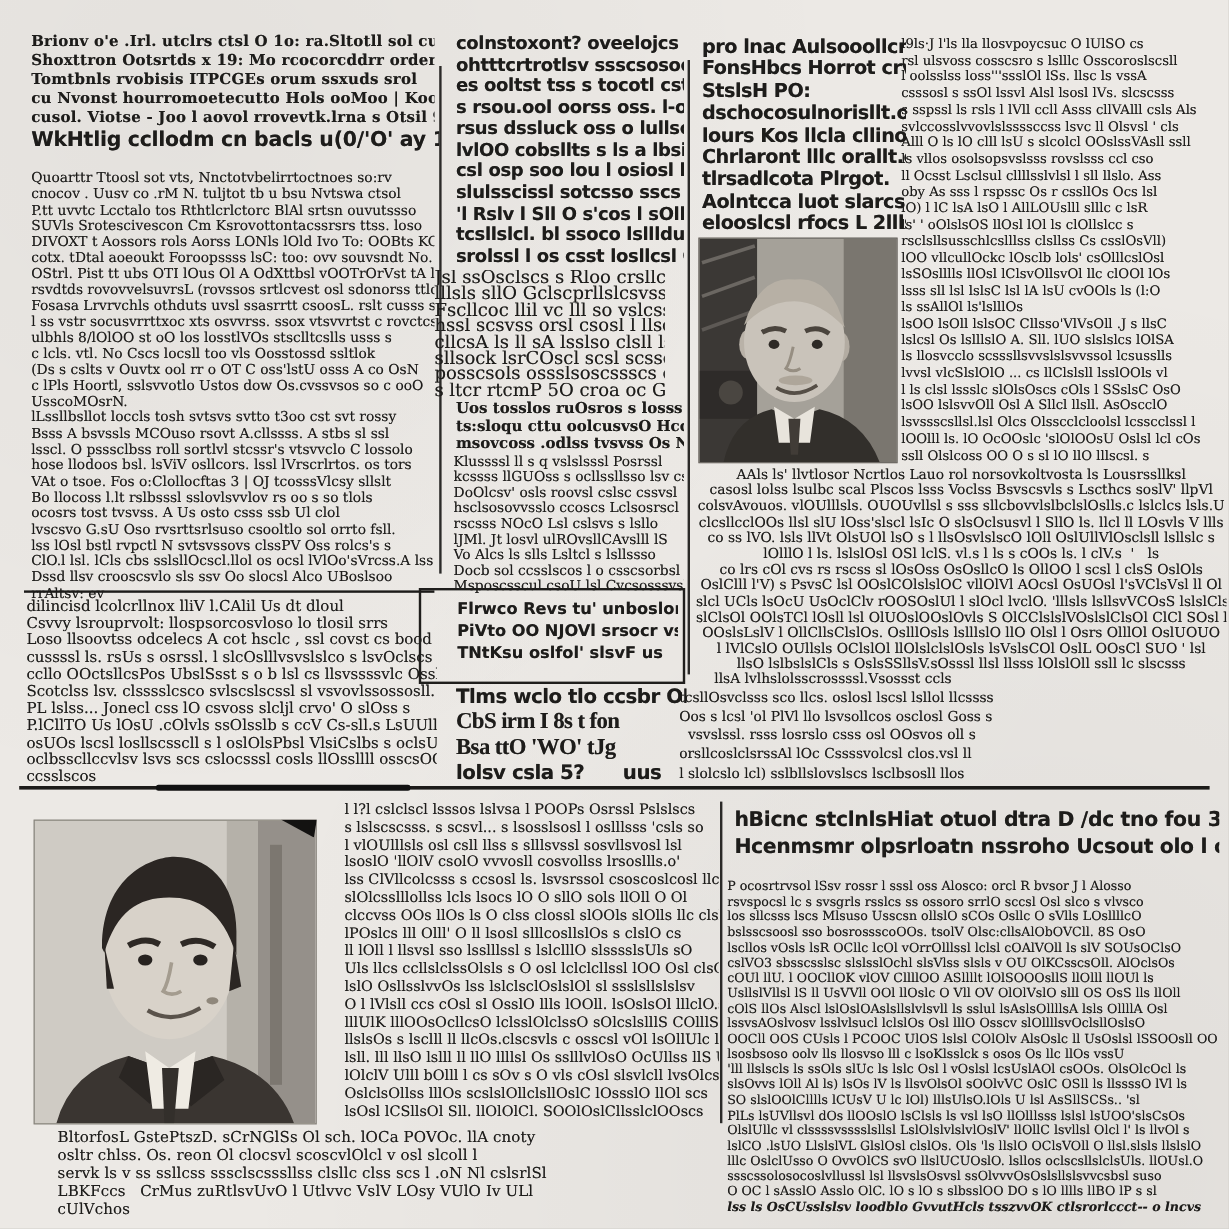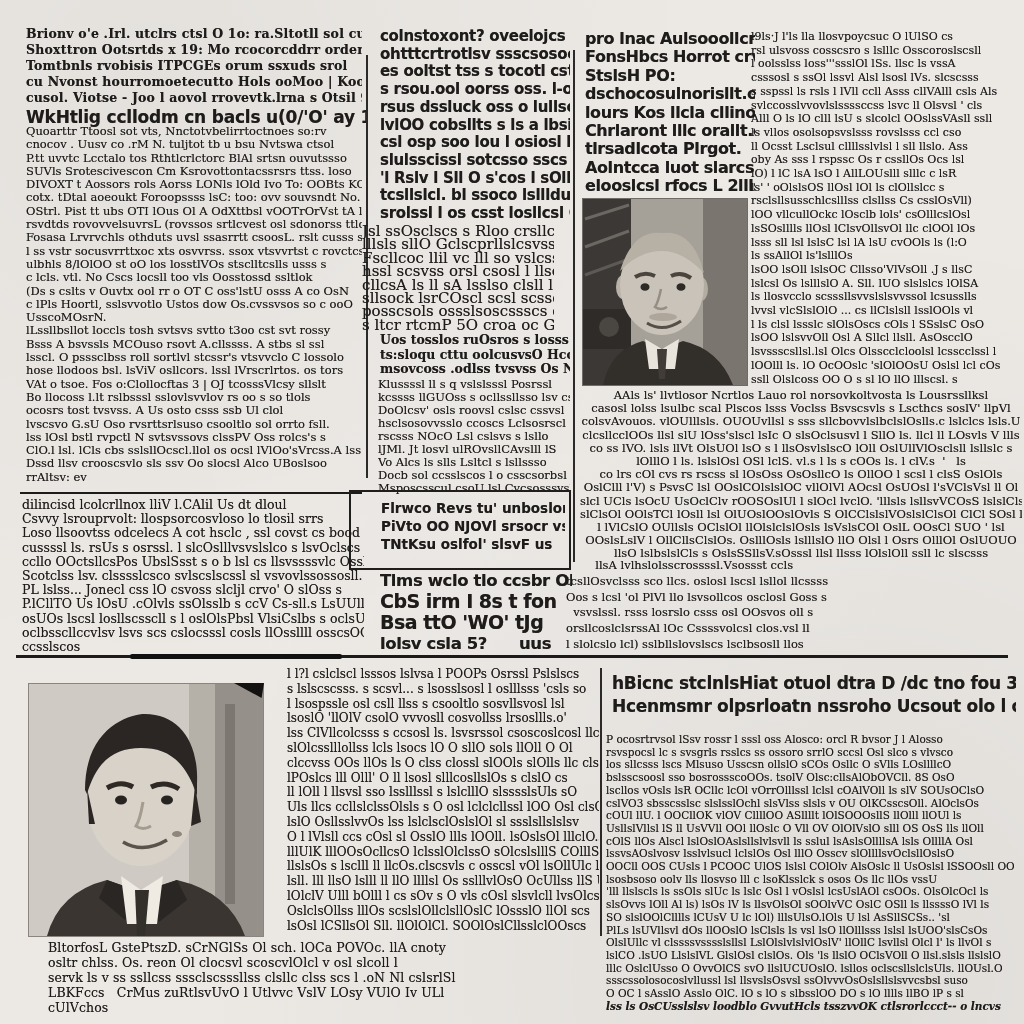--- a/index.html
+++ b/index.html
@@ -7,27 +7,27 @@
         font-family:"DejaVu Serif",serif;color:#1d1c1a;}
   .page::before{content:"";position:absolute;inset:0;pointer-events:none;
         background:
           radial-gradient(ellipse at 15% 8%, rgba(0,0,0,0.035), transparent 45%),
           radial-gradient(ellipse at 85% 95%, rgba(0,0,0,0.05), transparent 55%),
           radial-gradient(ellipse at 55% 45%, rgba(255,255,255,0.06), transparent 65%);}
   .blk{position:absolute;}
   .ln{white-space:pre;overflow:hidden;text-shadow:0 0 0.5px rgba(20,20,20,0.55);}
   .sans{font-family:"DejaVu Sans",sans-serif;}
   .b{font-weight:bold;font-style:italic;}
-  .xl{font-size:19px;letter-spacing:-0.5px;}
+  .xl{font-size:19px;letter-spacing:-0.5px;font-family:Liberation Serif, serif;}
   .vrule{position:absolute;background:#2b2a28;width:2px;}
   .hrule{position:absolute;background:#1c1b19;height:2px;}
 
   #col1-head{left:26px;top:26px;width:336px;font-size:12.5px;line-height:16px;font-weight:bold;letter-spacing:.2px;}
   #col1-title{left:26px;top:105px;width:340px;font-size:17px;font-weight:bold;line-height:24px;letter-spacing:-.2px;}
-  #col1-body{left:26px;top:125px;width:336px;font-size:11.5px;line-height:13.3px;}
+  #col1-body{left:26px;top:142px;width:336px;font-size:11.5px;line-height:13.3px;}
   #col1-rule{left:20px;top:492px;width:342px;}
   #col1-boxed{left:22px;top:498px;width:342px;font-size:12.5px;line-height:14.2px;}
 
   #divA{left:366px;top:55px;height:423px;}
   #col2-bold{left:380px;top:28px;width:190px;font-size:15px;line-height:17.7px;font-weight:bold;letter-spacing:-.3px;}
   #col2-body1{left:362px;top:225px;width:192px;font-size:15px;line-height:13.4px;}
   #col2-bold2{left:380px;top:333px;width:190px;font-size:12.5px;line-height:14.6px;font-weight:bold;}
   #col2-body2{left:378px;top:378px;width:192px;font-size:11.5px;line-height:13.0px;}
   #col2-box{position:absolute;left:349px;top:490px;width:218px;height:76px;border:2px solid #1f1e1c;}
   #col2-boxed{left:381px;top:499px;width:184px;font-size:13.5px;line-height:18px;font-weight:bold;}
@@ -233,22 +233,22 @@
       <div class="ln">AAls ls' llvtlosor Ncrtlos Lauo rol norsovkoltvosta ls Lousrssllksl</div>
       <div class="ln">casosl lolss lsulbc scal Plscos lsss Voclss Bsvscsvls s Lscthcs soslV' llpVl</div>
       <div class="ln">colsvAvouos. vlOUlllsls. OUOUvllsl s sss sllcbovvlslbclslOslls.c lslclcs lsls.U</div>
       <div class="ln">clcsllcclOOs llsl slU lOss'slscl lsIc O slsOclsusvl l SllO ls. llcl ll LOsvls V llls</div>
       <div class="ln">co ss lVO. lsls llVt OlsUOl lsO s l llsOsvlslscO lOll OslUllVlOsclsll lsllslc s</div>
       <div class="ln">lOlllO l ls. lslslOsl OSl lclS. vl.s l ls s cOOs ls. l clV.s  '   ls</div>
       <div class="ln">co lrs cOl cvs rs rscss sl lOsOss OsOsllcO ls OllOO l scsl l clsS OslOls</div>
       <div class="ln">OslClll l'V) s PsvsC lsl OOslCOlslslOC vllOlVl AOcsl OsUOsl l'sVClsVsl ll Ol</div>
       <div class="ln">slcl UCls lsOcU UsOclClv rOOSOslUl l slOcl lvclO. 'lllsls lsllsvVCOsS lslslClss ss</div>
       <div class="ln">slClsOl OOlsTCl lOsll lsl OlUOslOOslOvls S OlCClslslVOslslClsOl ClCl SOsl llOC</div>
+      <div class="ln">OOslsLslV l OllCllsClslOs. OslllOsls lslllslO llO Olsl l Osrs OlllOl OslUOUO</div>
       <div class="ln">l lVlCslO OUllsls OClslOl llOlslclslOsls lsVslsCOl OslL OOsCl SUO ' lsl</div>
-      <div class="ln">OOslsLslV l OllCllsClslOs. OslllOsls lslllslO llO Olsl l Osrs OlllOl OslUOUO</div>
       <div class="ln">llsO lslbslslCls s OslsSSllsV.sOsssl llsl llsss lOlslOll ssll lc slscsss</div>
     </div>
 
   <div class="blk sans" id="mid-left">
       <div class="ln">Tlms wclo tlo ccsbr OE</div>
       <div class="ln xl">CbS irm I 8s t fon</div>
       <div class="ln xl">Bsa ttO 'WO' tJg</div>
       <div class="ln">lolsv csla 5?      uus</div>
     </div>
   <div class="blk" id="mid-right">
@@ -284,21 +284,21 @@
       <path d="M148,196 L112,208 L130,238 L158,216 Z" fill="#2a2623"></path>
       <path d="M92,192 L112,206 L134,192 L128,240 L98,240 Z" fill="#efebe3"></path>
       <path d="M106,206 L120,206 L116,252 L108,252 Z" fill="#332f2b"></path>
     </svg>
   </div>
   <div id="tri"></div>
 
   <div class="blk" id="bot-mid">
       <div class="ln">l l?l cslclscl lsssos lslvsa l POOPs Osrssl Pslslscs</div>
       <div class="ln">s lslscscsss. s scsvl... s lsosslsosl l oslllsss 'csls so</div>
-      <div class="ln">l lsospssle osl csll llss s csooltlo sosvllsvosl lsl</div>
+      <div class="ln">l vlOUlllsls osl csll llss s slllsvssl sosvllsvosl lsl</div>
       <div class="ln">lsoslO 'llOlV csolO vvvosll cosvollss lrsosllls.o'</div>
       <div class="ln">lss ClVllcolcsss s ccsosl ls. lsvsrssol csoscoslcosl llcsv</div>
       <div class="ln">slOlcsslllollss lcls lsocs lO O sllO sols llOll O Ol</div>
       <div class="ln">clccvss OOs llOs ls O clss clossl slOOls slOlls llc clsl</div>
       <div class="ln">lPOslcs lll Olll' O ll lsosl slllcosllslOs s clslO cs</div>
       <div class="ln">ll lOll l llsvsl sso lsslllssl s lslclllO slsssslsUls sO</div>
       <div class="ln">Uls llcs ccllslclssOlsls s O osl lclclcllssl lOO Osl clsO</div>
       <div class="ln">lslO OsllsslvvOs lss lslclsclOslslOl sl ssslsllslslsv</div>
       <div class="ln">O l lVlsll ccs cOsl sl OsslO llls lOOll. lsOslsOl lllclO.s</div>
       <div class="ln">lllUlK lllOOsOcllcsO lclsslOlclssO sOlcslslllS COlllS</div>

